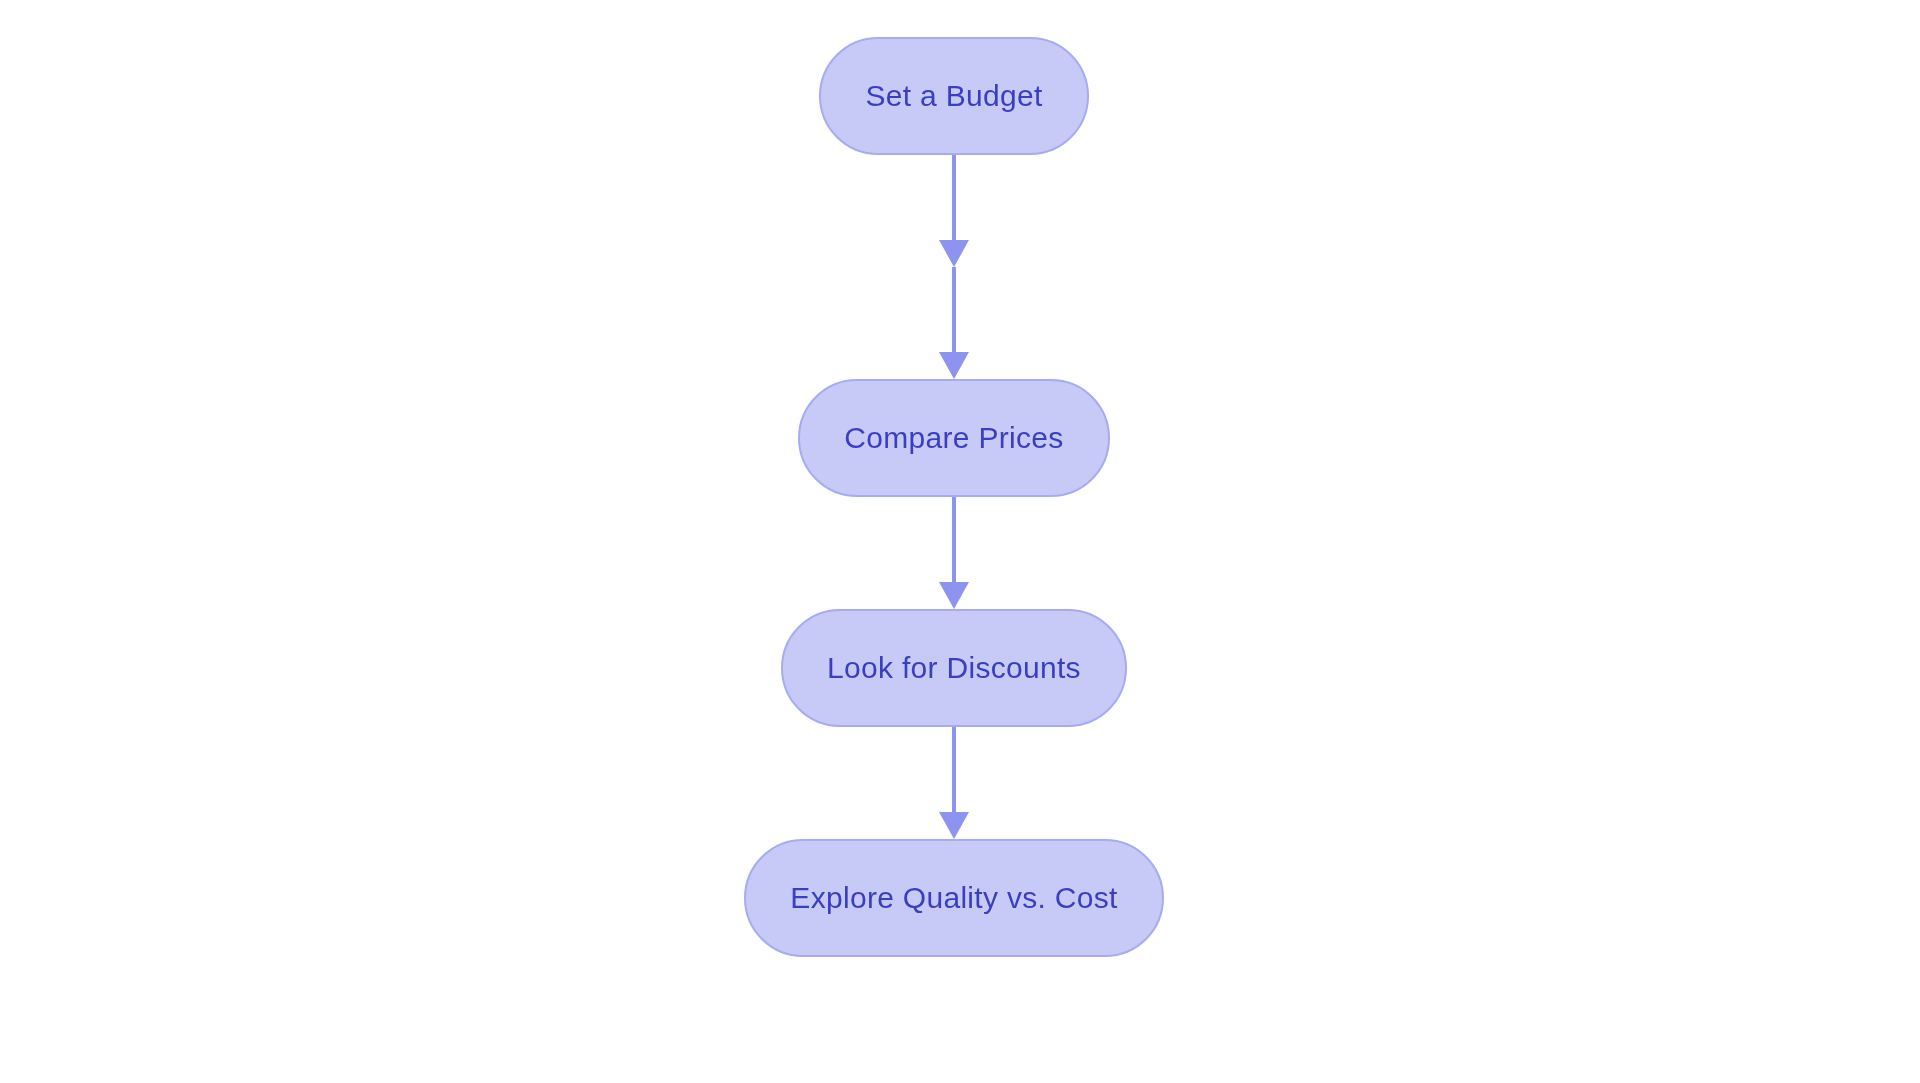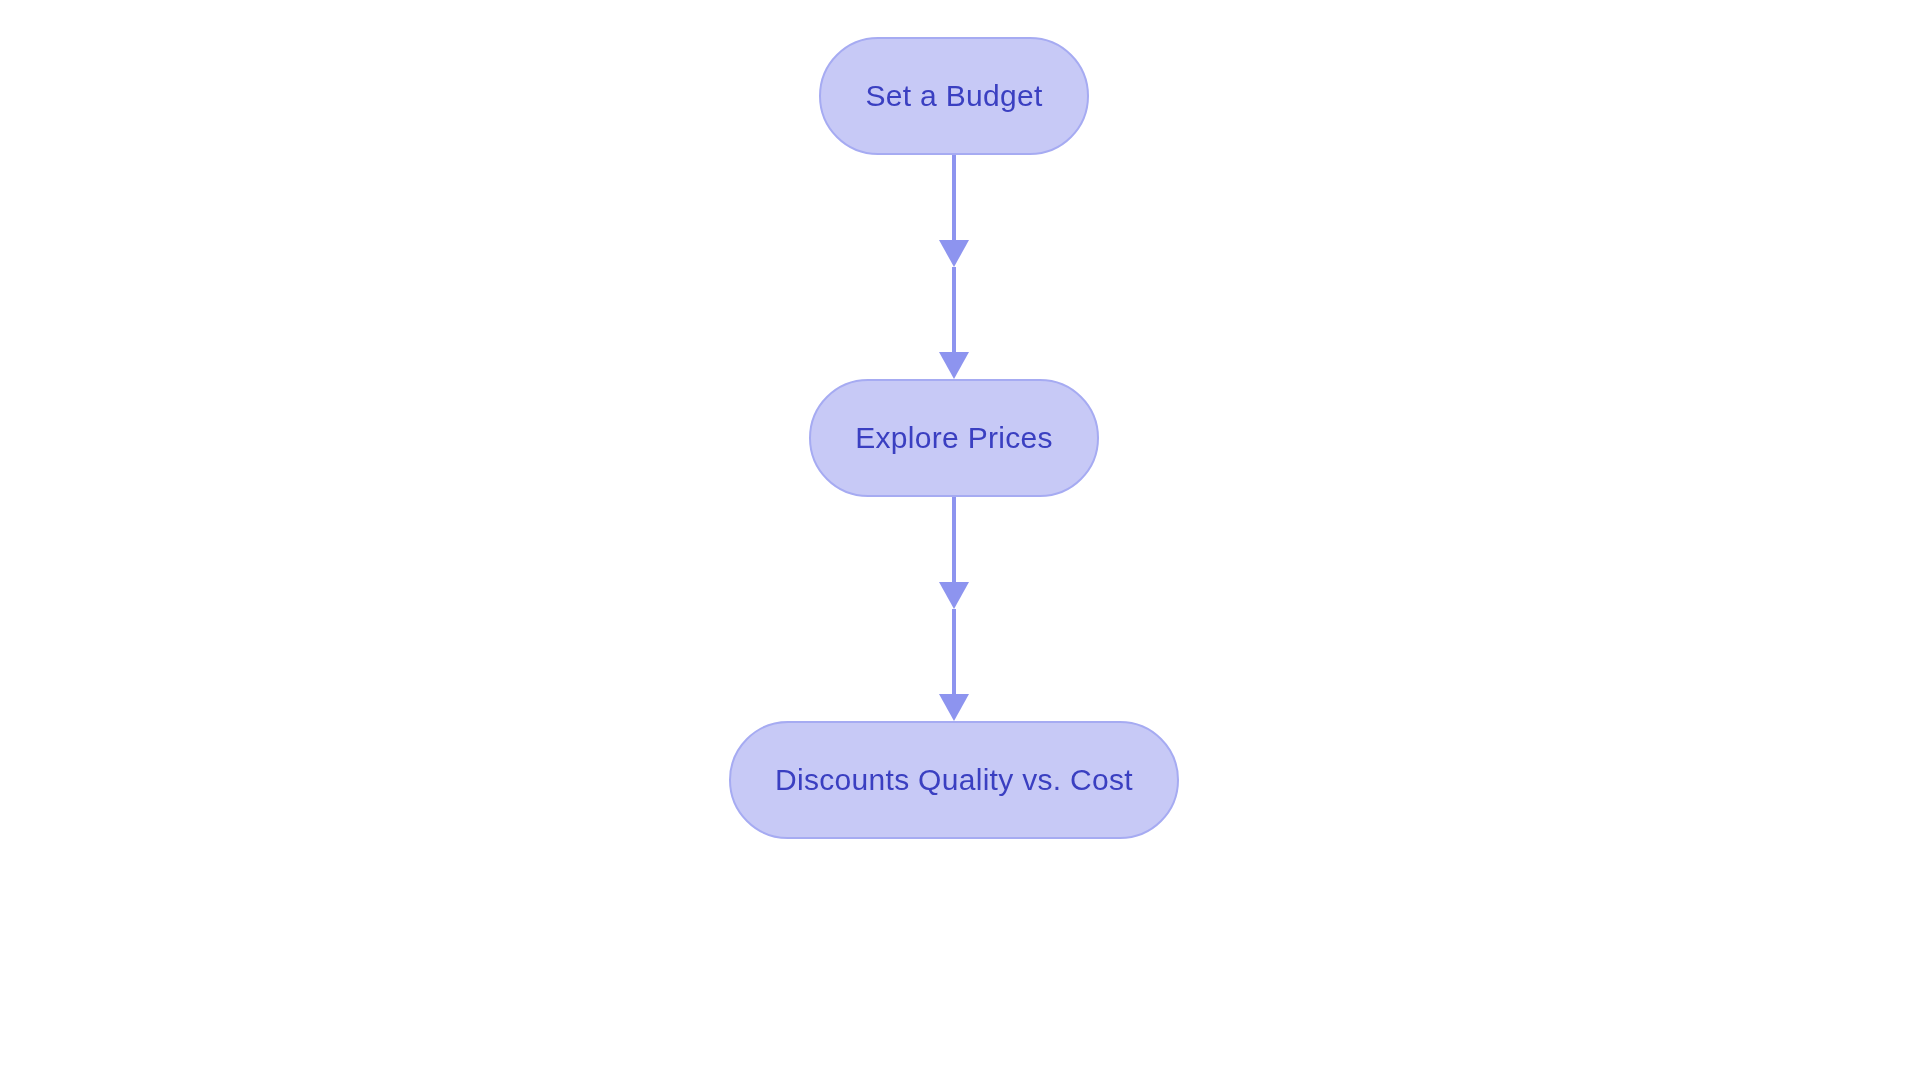--- a/index.html
+++ b/index.html
@@ -72,28 +72,29 @@
     <div class="line"></div>
     <div class="arrowhead"></div>
   </div>
 
 
   <div class="connector">
     <div class="line"></div>
     <div class="arrowhead"></div>
   </div>
 
-  <div class="flow-node">Explore Prices</div>
+  <div class="flow-node">Compare Prices</div>
 
   <div class="connector">
     <div class="line"></div>
     <div class="arrowhead"></div>
   </div>
 
+  <div class="flow-node">Look for Discounts</div>
 
   <div class="connector">
     <div class="line"></div>
     <div class="arrowhead"></div>
   </div>
 
-  <div class="flow-node">Discounts Quality vs. Cost</div>
+  <div class="flow-node">Explore Quality vs. Cost</div>
 
 </div>
 
 </body></html>

